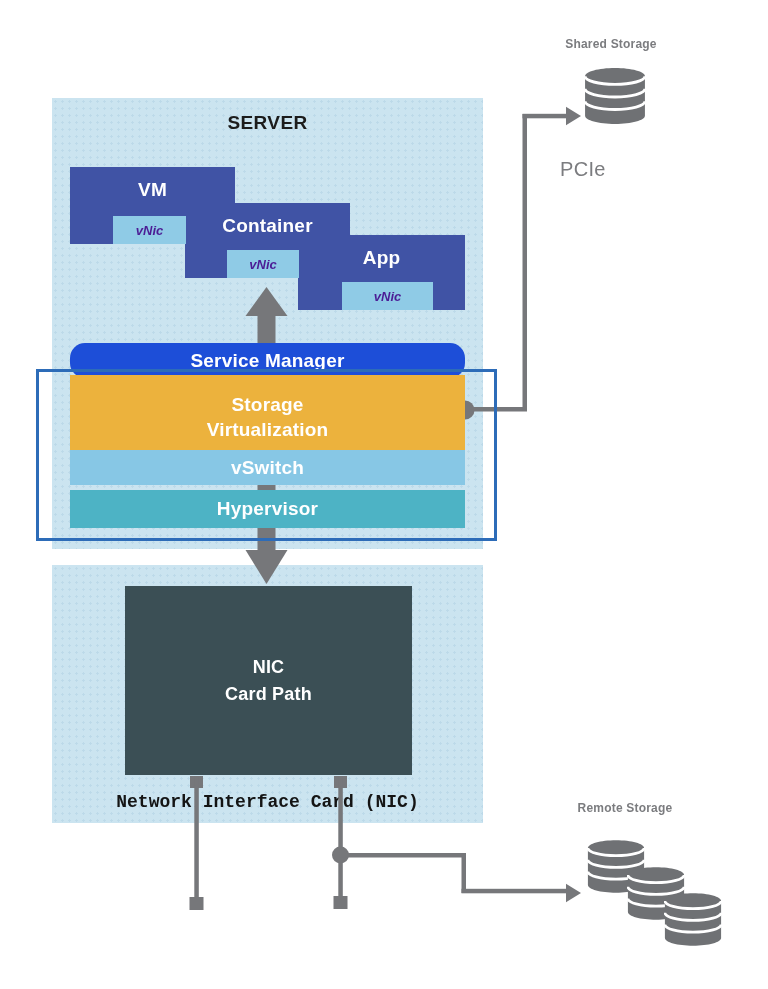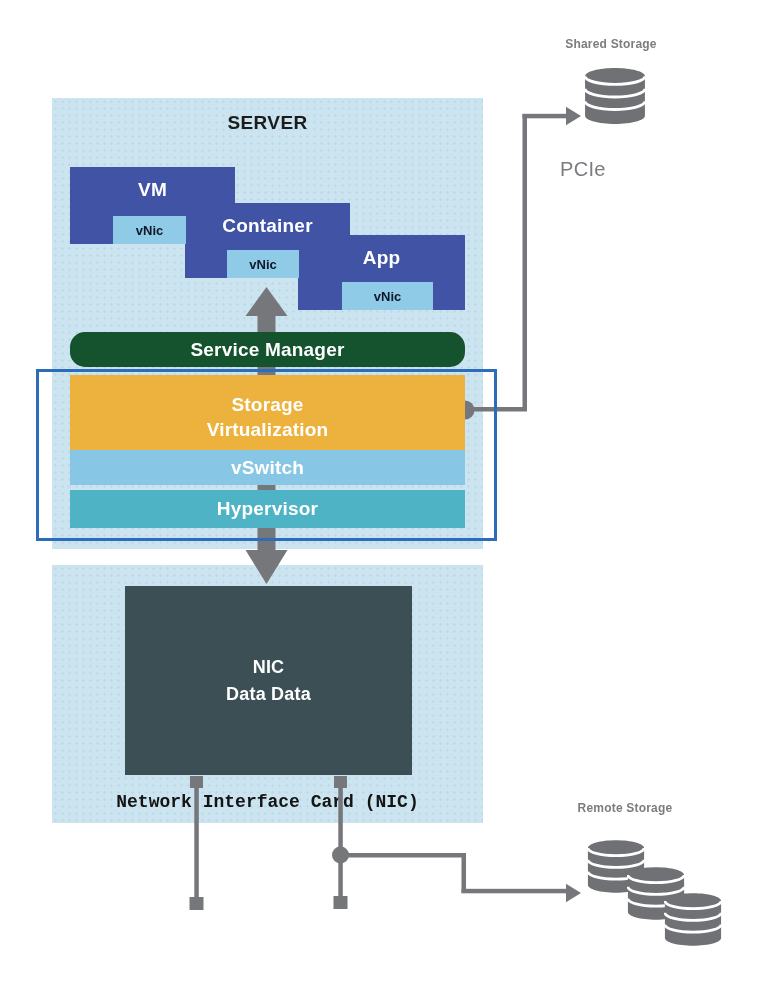--- a/index.html
+++ b/index.html
@@ -16,21 +16,21 @@
     position:absolute;top:14px;left:0;width:100%;text-align:center;
     font-size:19px;font-weight:700;color:#1c1c1c;letter-spacing:.4px;
   }
   .wbox{position:absolute;z-index:2;}
   .wlabel{
     position:absolute;top:12px;left:0;width:100%;text-align:center;
     font-size:19px;font-weight:700;color:#ffffff;letter-spacing:.2px;
   }
   .vnic{
     position:absolute;z-index:2;display:flex;align-items:center;justify-content:center;
-    font-size:13px;font-weight:700;color:#0f172a;
+    font-size:13px;font-weight:700;color:#4c1d95;font-style:italic;
   }
   .bar{
     position:absolute;left:70px;width:395px;z-index:2;
     display:flex;align-items:center;justify-content:center;text-align:center;
     font-size:19px;font-weight:700;color:#ffffff;letter-spacing:.2px;
     white-space:pre-line;line-height:1.32;
   }
   .nicbox{
     position:absolute;left:125px;top:586px;width:287px;height:189px;z-index:2;
     display:flex;align-items:center;justify-content:center;text-align:center;
@@ -88,28 +88,28 @@
   <div class="vnic" style="left: 113px; top: 216px; width: 73px; height: 28px; background-color: rgb(143, 203, 230);">
     <span>vNic</span>
   </div>
   <div class="vnic" style="left: 227px; top: 250px; width: 72px; height: 28px; background-color: rgb(143, 203, 230);">
     <span>vNic</span>
   </div>
   <div class="vnic" style="left: 342px; top: 282px; width: 91px; height: 28px; background-color: rgb(143, 203, 230);">
     <span>vNic</span>
   </div>
 
-  <div class="bar" style="top: 332px; height: 35px; background-color: #14532d; border-radius: 15px;">Service Manager</div>
+  <div class="bar" style="top: 343px; height: 35px; background-color: #1d4ed8; border-radius: 15px;">Service Manager</div>
   <div class="bar" style="top: 375px; height: 84px; background-color: rgb(236, 178, 61);">Storage
 Virtualization</div>
   <div class="bar" style="top: 450px; height: 35px; background-color: rgb(135, 199, 229);">vSwitch</div>
   <div class="bar" style="top: 490px; height: 38px; background-color: rgb(77, 179, 197);">Hypervisor</div>
 
   <div class="nicbox" style="background-color: rgb(59, 79, 85);">NIC
-Data Data</div>
+Card Path</div>
   <div class="nic-caption">Network Interface Card (NIC)</div>
 
   <div class="storage-label" style="left:511px;top:37px">Shared Storage</div>
   <div class="pcie-label">PCIe</div>
   <div class="storage-label" style="left:525px;top:801px">Remote Storage</div>
 
   <svg class="overlay front" width="768" height="989" viewBox="0 0 768 989">
     <defs>
       <symbol id="db" viewBox="0 0 64 58">
         <path fill="#6F7174" d="M32 0 C14.9 0 1 3.8 1 8.5 L1 49.5 C1 54.2 14.9 58 32 58 C49.1 58 63 54.2 63 49.5 L63 8.5 C63 3.8 49.1 0 32 0 Z"></path>

